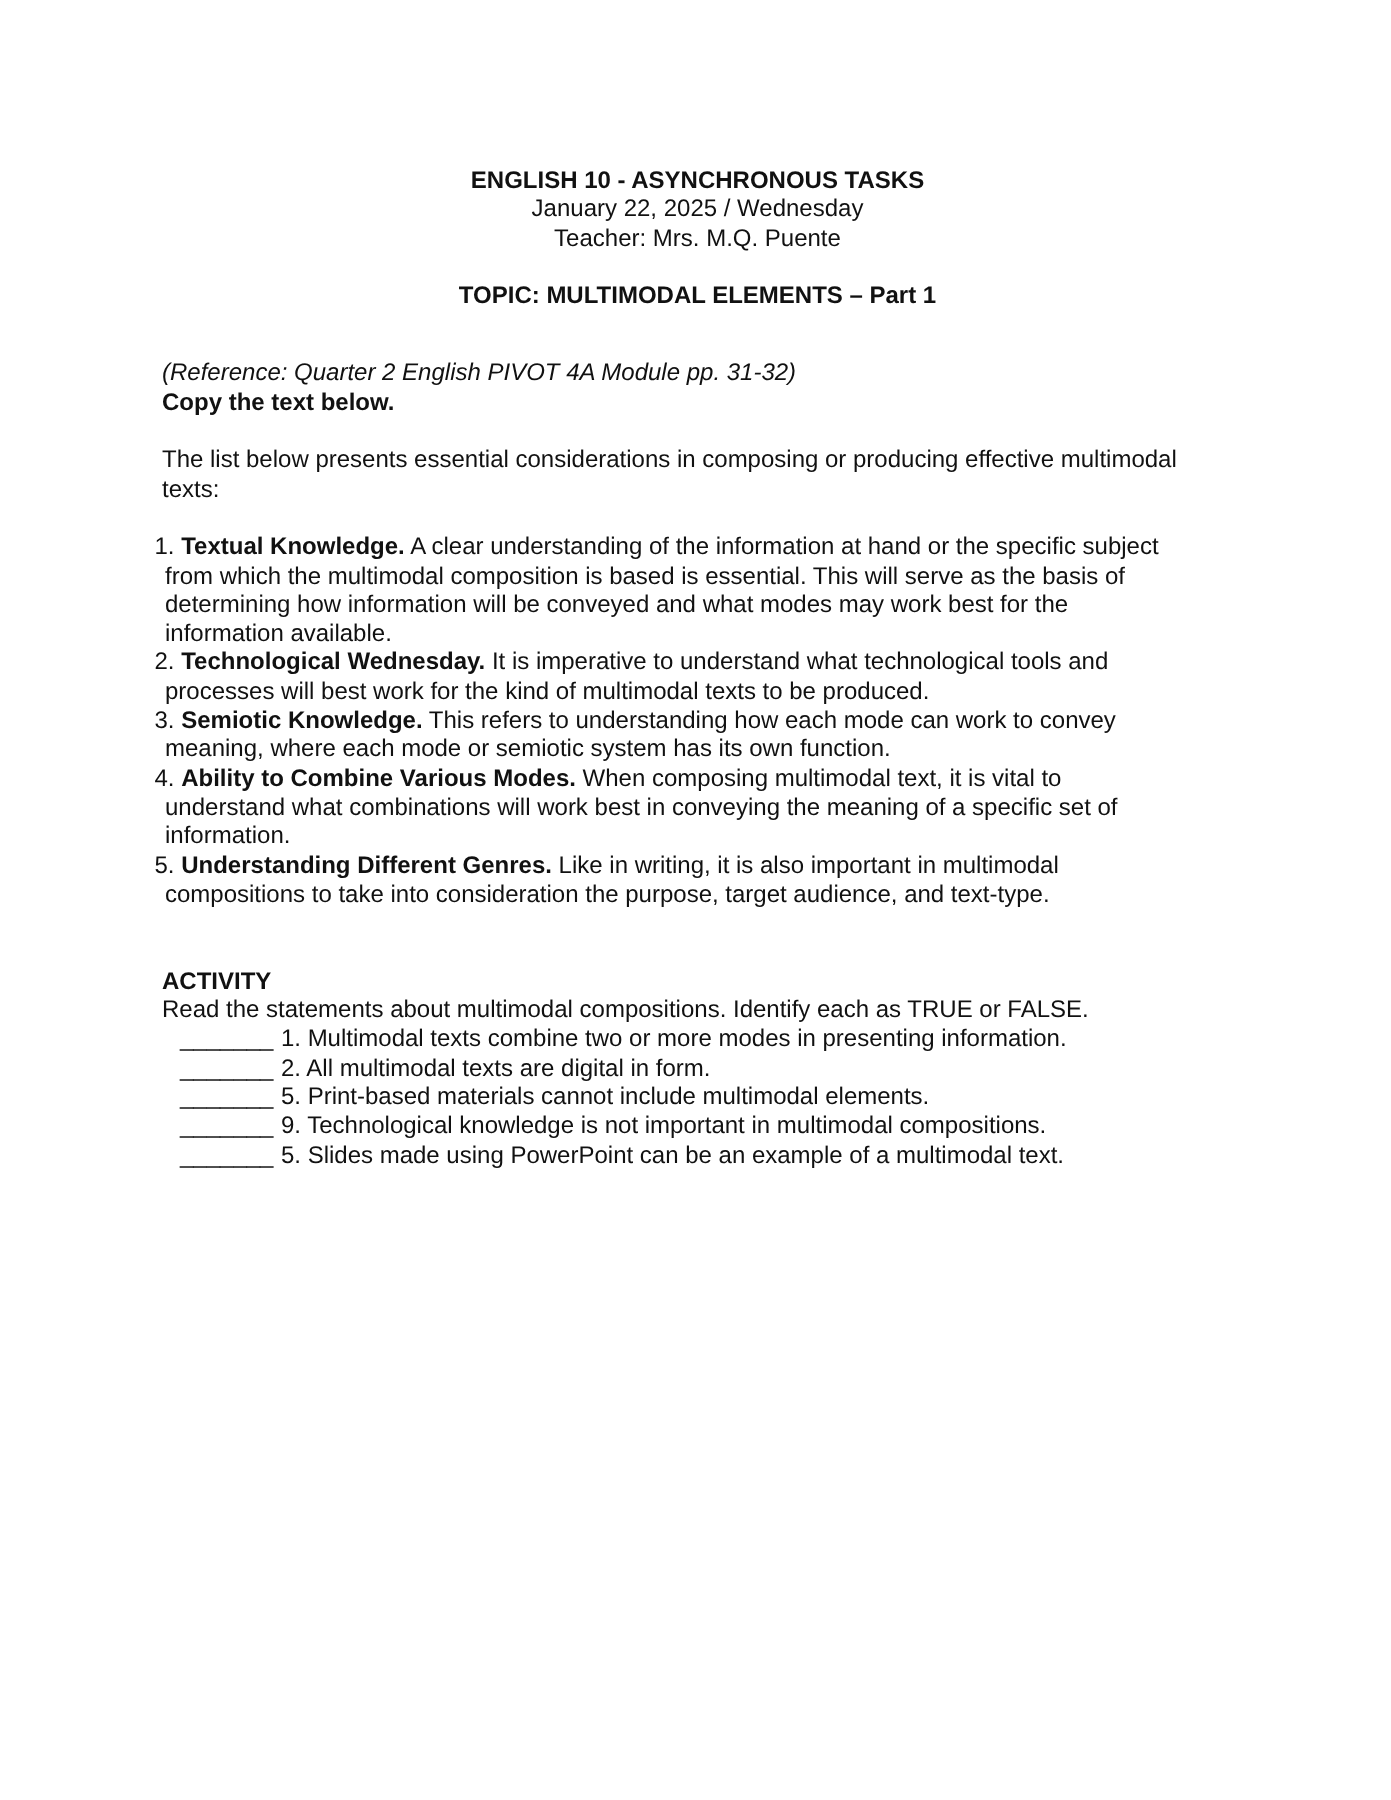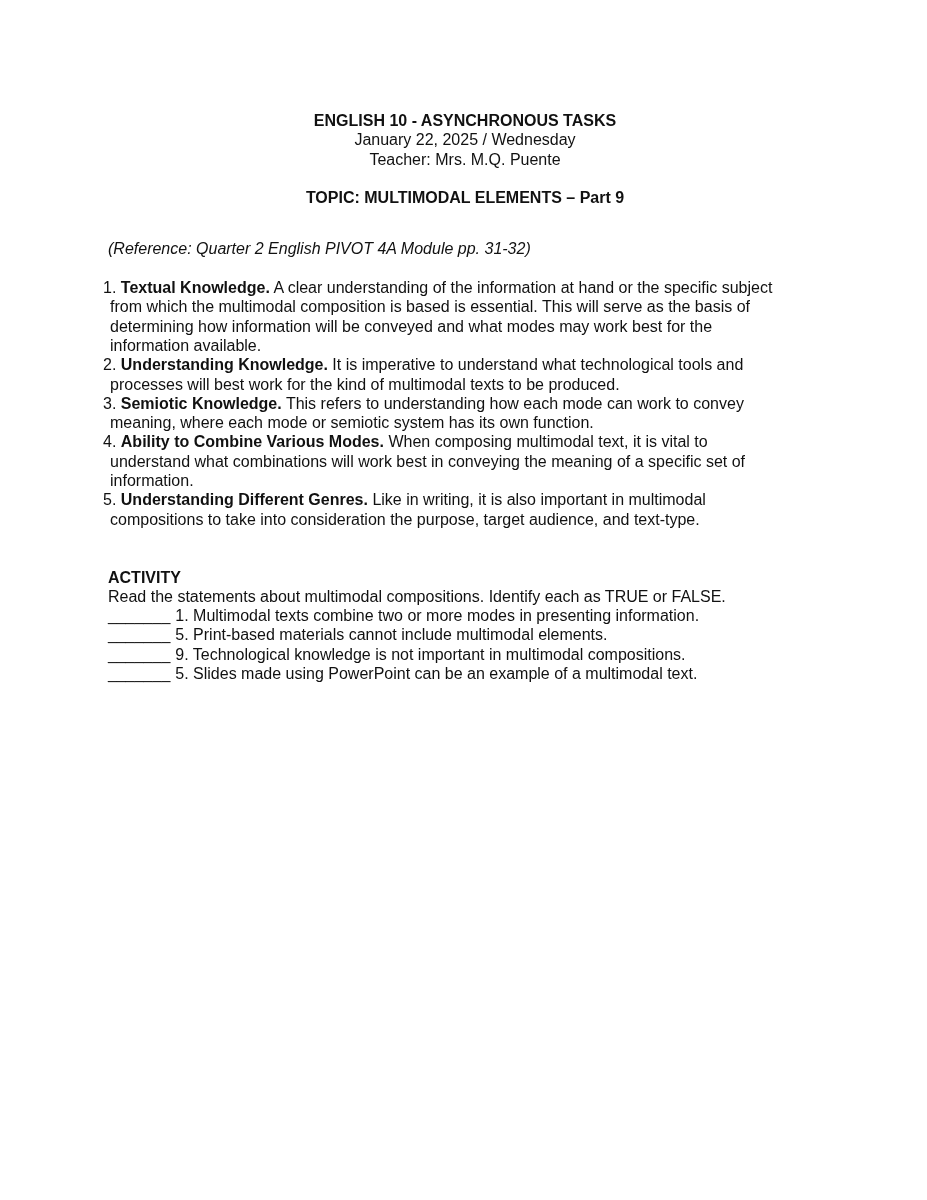--- a/index.html
+++ b/index.html
@@ -43,57 +43,61 @@
     padding-left: 7px;
     text-indent: -7px;
     white-space: pre-line;
   }
   .list-item .lead { font-weight: bold; }
 
   .activity-section { margin-top: 38.6px; }
   .activity-heading { font-weight: bold; }
   .activity-instruction { font-weight: normal; }
   .stmt-row { white-space: nowrap; }
-  .blank { margin-right: 5px; letter-spacing: 0; }
+  .blank { margin-right: 5px; letter-spacing: 0; margin-left: 12px; }
 </style>
 </head>
 <body>
 
 <div class="page">
   <div class="content">
 
     <div class="center">
       <div class="doc-title">ENGLISH 10 - ASYNCHRONOUS TASKS</div>
       <div>January 22, 2025 / Wednesday</div>
       <div>Teacher: Mrs. M.Q. Puente</div>
-      <div class="topic-line">TOPIC: MULTIMODAL ELEMENTS – Part 9</div>
+      <div class="topic-line">TOPIC: MULTIMODAL ELEMENTS – Part 1</div>
     </div>
 
     <div class="reference-line">(Reference: Quarter 2 English PIVOT 4A Module pp. 31-32)</div>
+    <div class="copy-line">Copy the text below.</div>
 
+    <div class="intro-para">The list below presents essential considerations in composing or producing effective multimodal
+texts:</div>
 
     <div class="numbered-list">
       <div class="list-item"><span class="num">1. </span><span class="lead">Textual Knowledge.</span><span> A clear understanding of the information at hand or the specific subject
 from which the multimodal composition is based is essential. This will serve as the basis of
 determining how information will be conveyed and what modes may work best for the
 information available.</span></div>
-      <div class="list-item"><span class="num">2. </span><span class="lead">Understanding Knowledge.</span><span> It is imperative to understand what technological tools and
+      <div class="list-item"><span class="num">2. </span><span class="lead">Technological Wednesday.</span><span> It is imperative to understand what technological tools and
 processes will best work for the kind of multimodal texts to be produced.</span></div>
       <div class="list-item"><span class="num">3. </span><span class="lead">Semiotic Knowledge.</span><span> This refers to understanding how each mode can work to convey
 meaning, where each mode or semiotic system has its own function.</span></div>
       <div class="list-item"><span class="num">4. </span><span class="lead">Ability to Combine Various Modes.</span><span> When composing multimodal text, it is vital to
 understand what combinations will work best in conveying the meaning of a specific set of
 information.</span></div>
       <div class="list-item"><span class="num">5. </span><span class="lead">Understanding Different Genres.</span><span> Like in writing, it is also important in multimodal
 compositions to take into consideration the purpose, target audience, and text-type.</span></div>
     </div>
 
     <div class="activity-section">
       <div class="activity-heading">ACTIVITY</div>
       <div class="activity-instruction">Read the statements about multimodal compositions. Identify each as TRUE or FALSE.</div>
       <div class="stmt-row"><span class="blank">_______</span><span>1. Multimodal texts combine two or more modes in presenting information.</span></div>
+      <div class="stmt-row"><span class="blank">_______</span><span>2. All multimodal texts are digital in form.</span></div>
       <div class="stmt-row"><span class="blank">_______</span><span>5. Print-based materials cannot include multimodal elements.</span></div>
       <div class="stmt-row"><span class="blank">_______</span><span>9. Technological knowledge is not important in multimodal compositions.</span></div>
       <div class="stmt-row"><span class="blank">_______</span><span>5. Slides made using PowerPoint can be an example of a multimodal text.</span></div>
     </div>
 
   </div>
 </div>
 
 </body></html>

